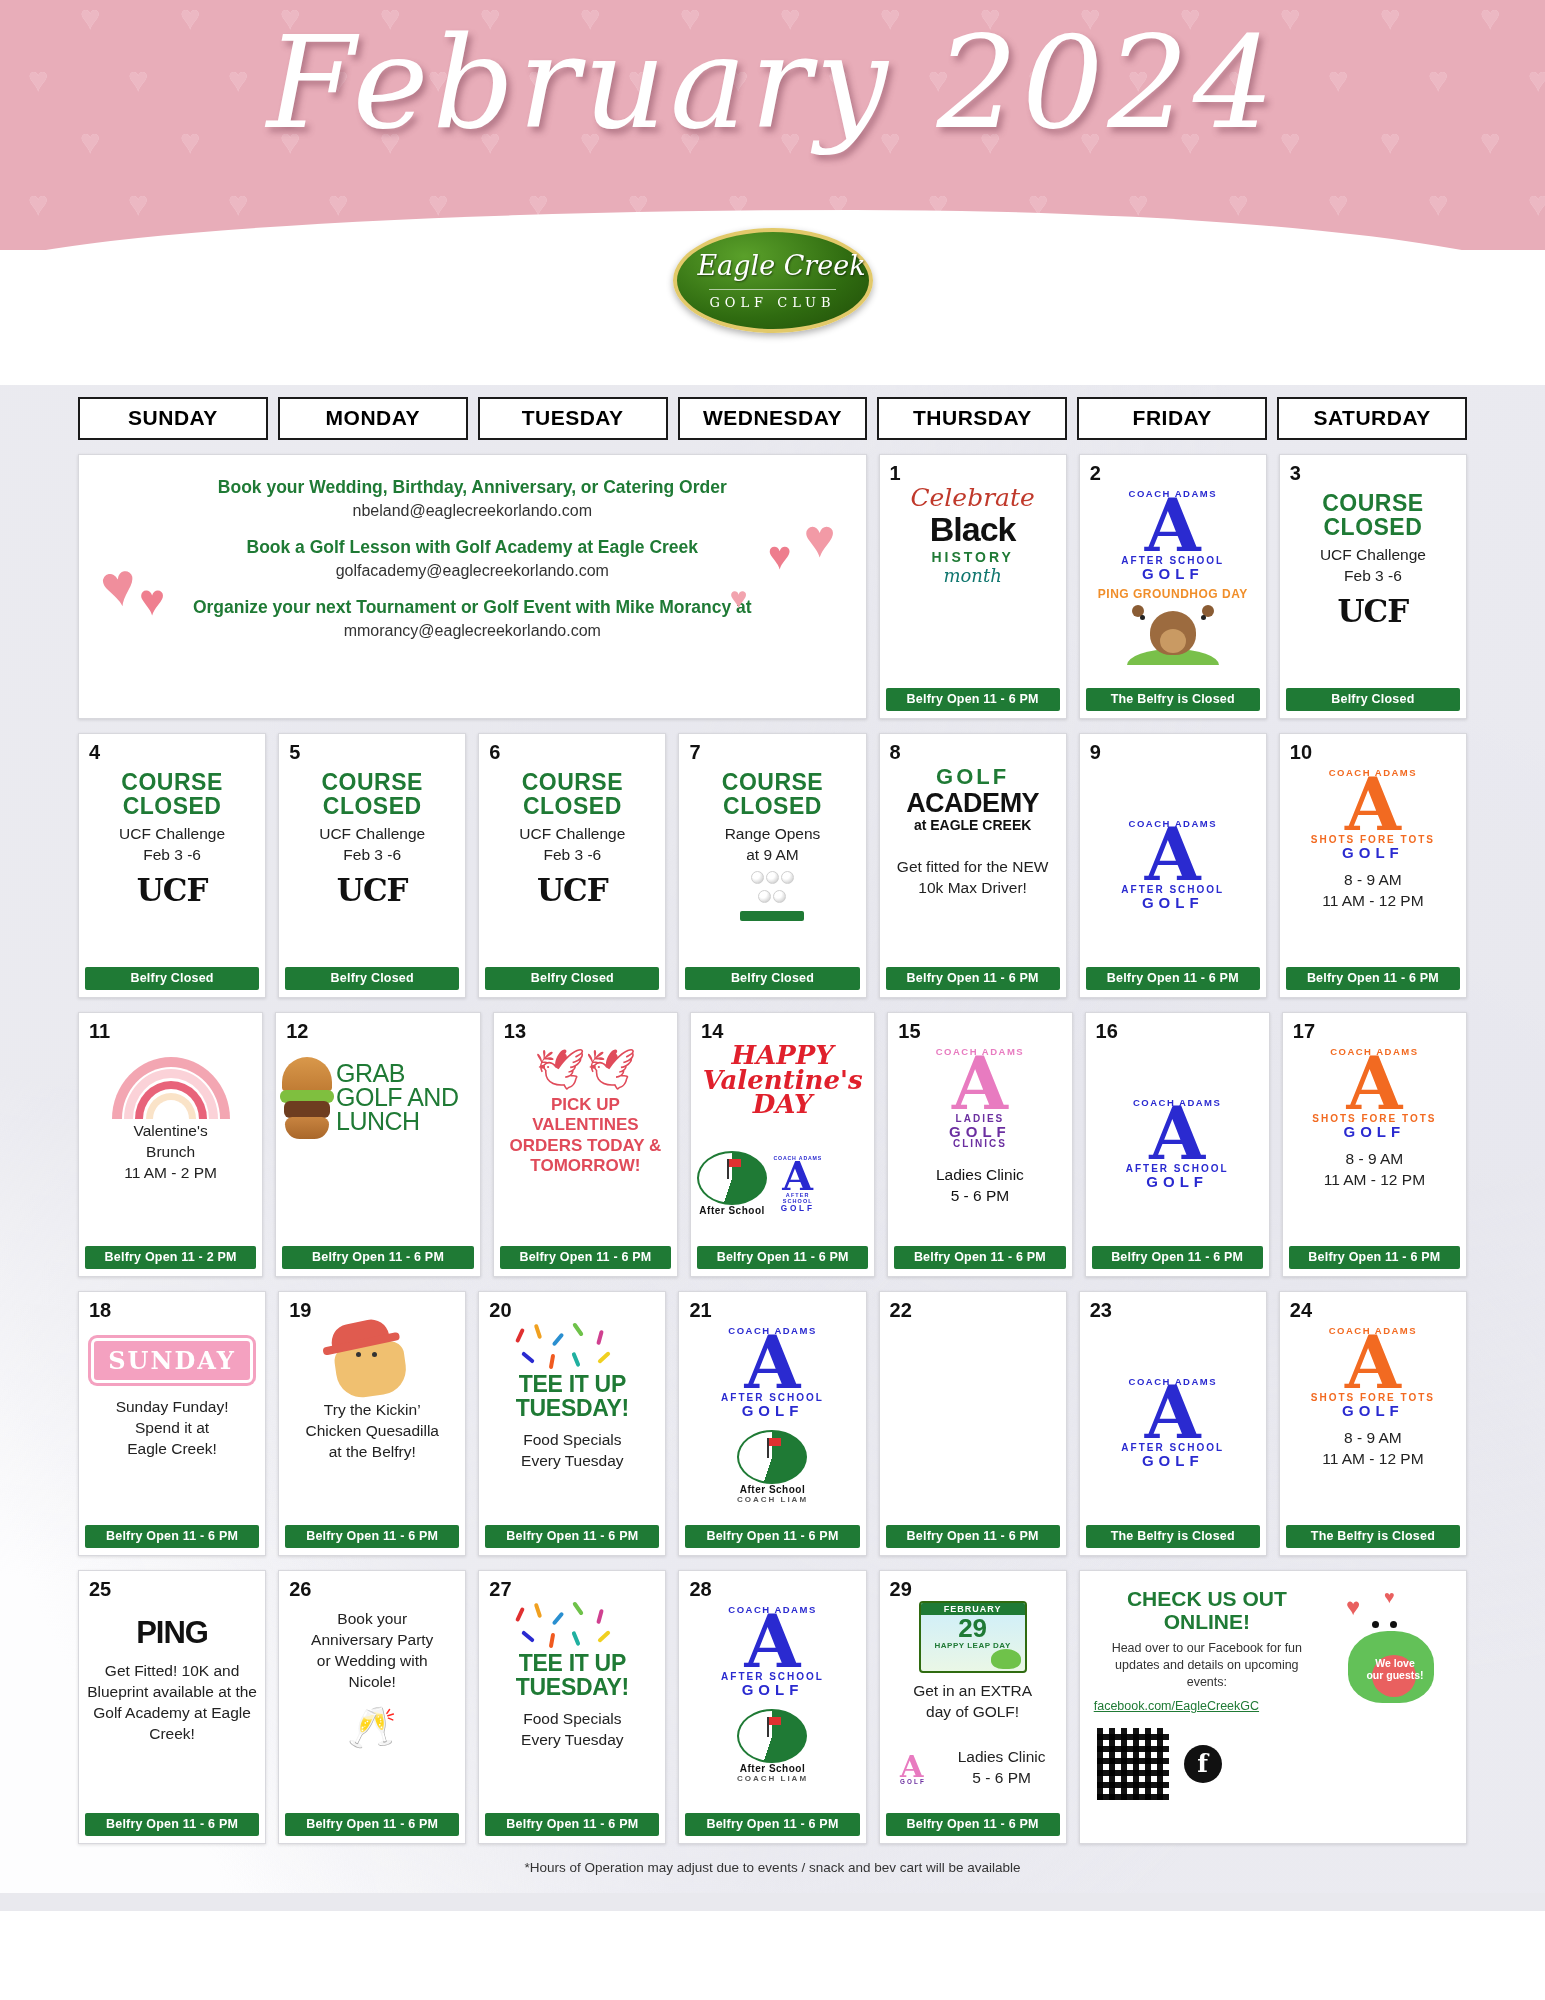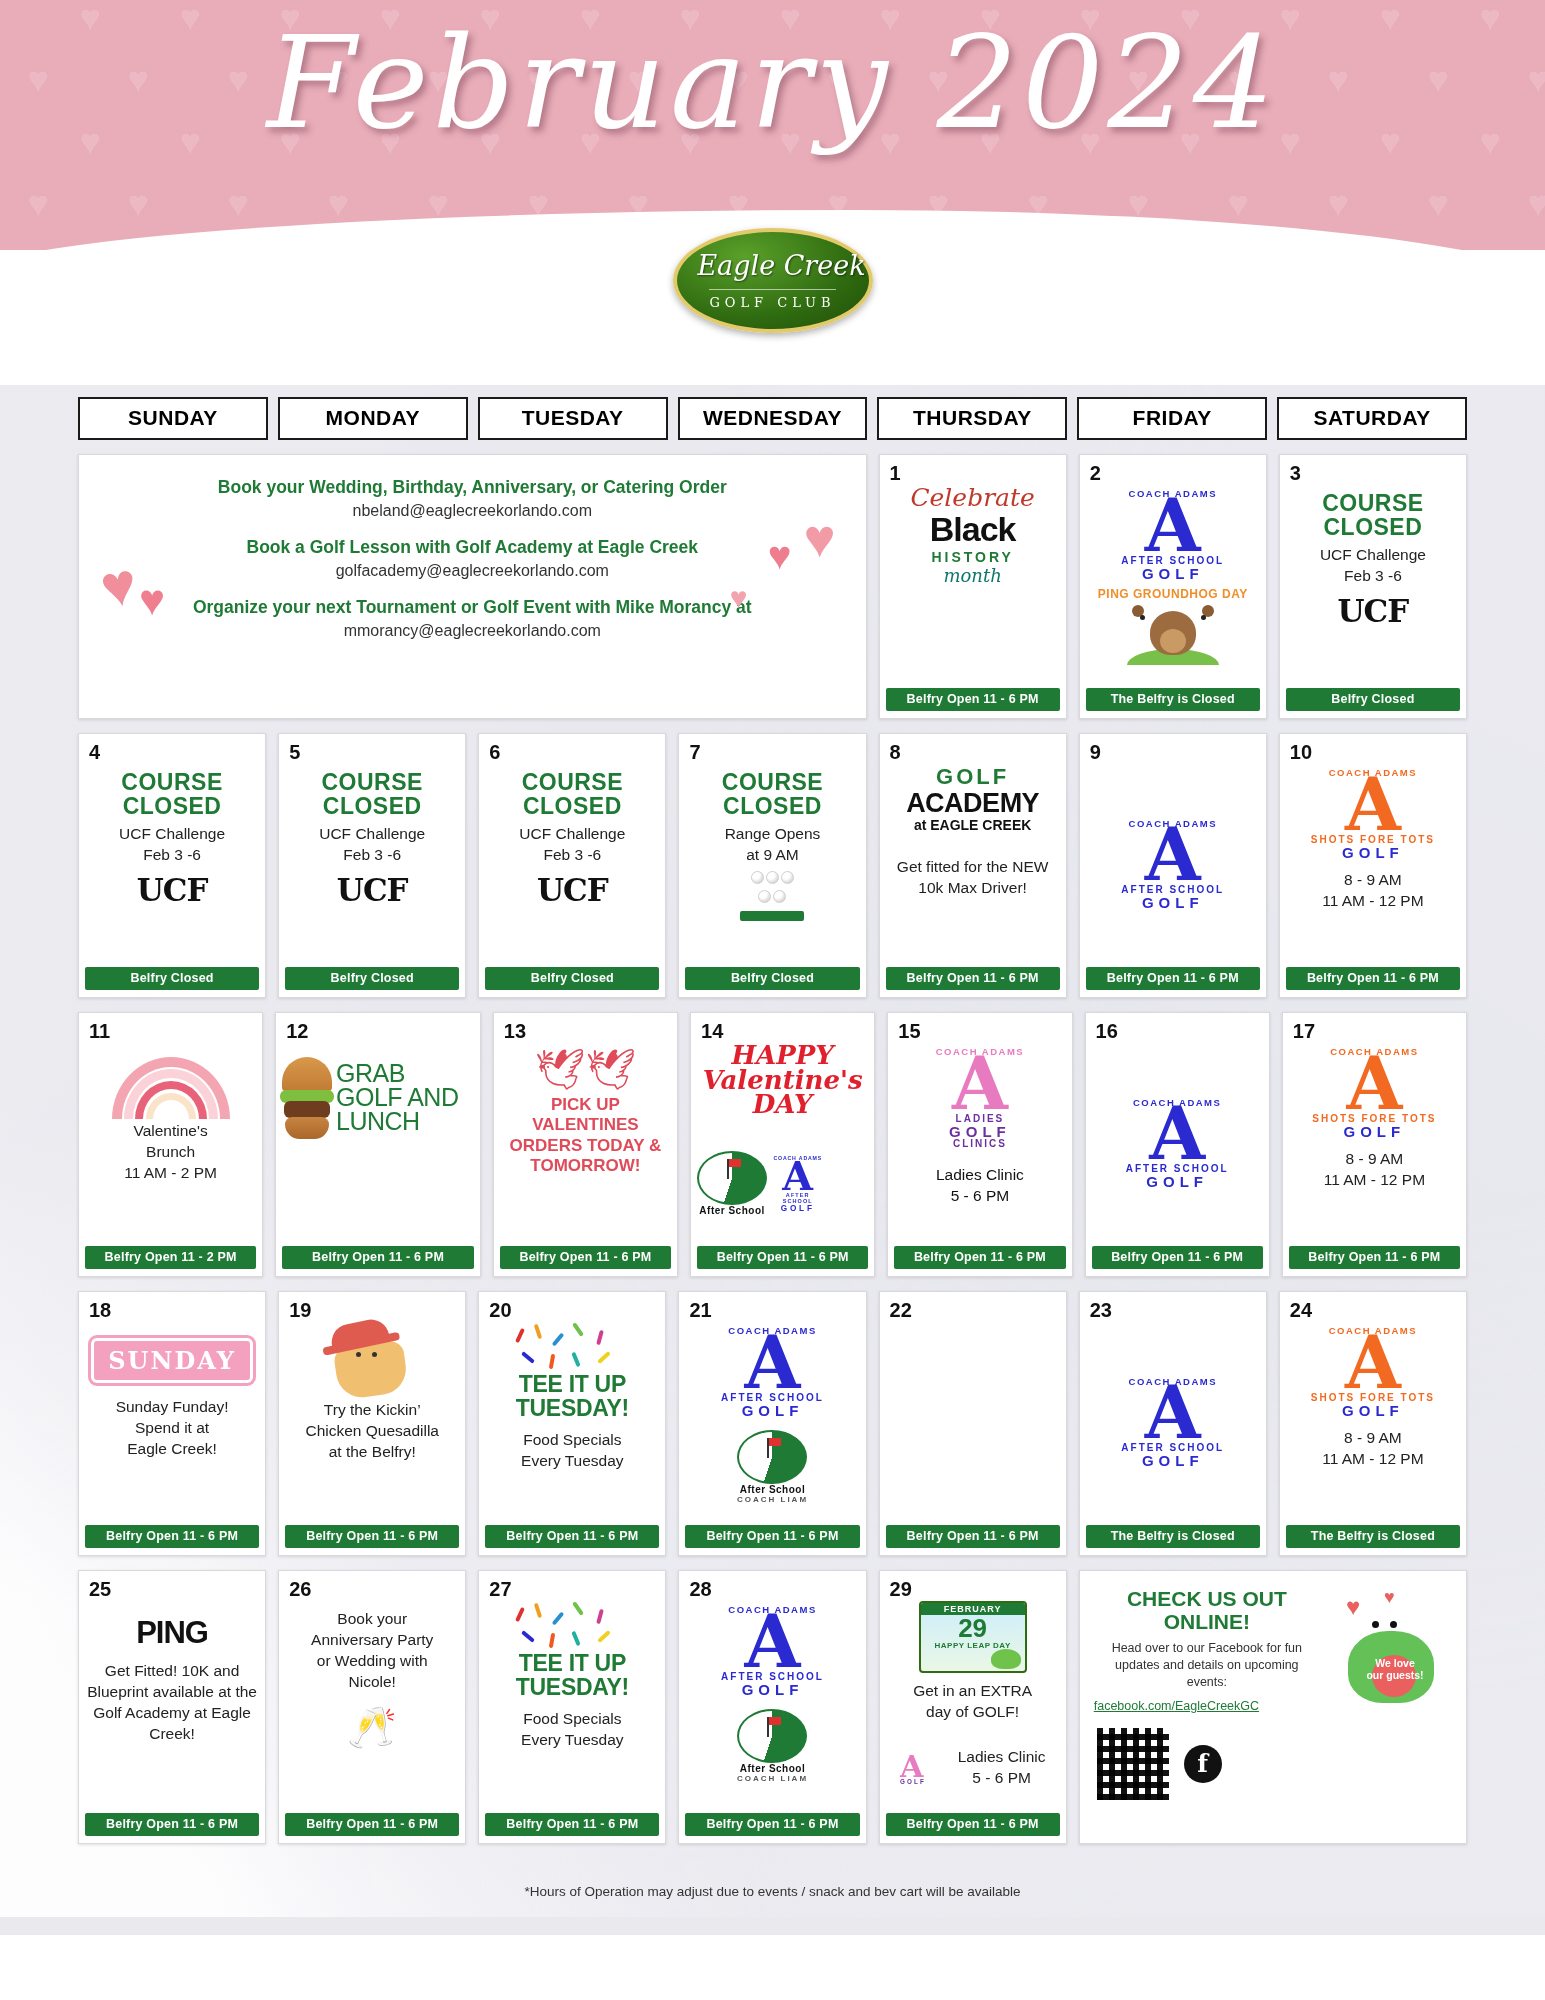--- a/index.html
+++ b/index.html
@@ -402,21 +402,20 @@
     position:absolute;bottom:16px;left:34px;width:58px;height:44px;color:#fff;
     font-size:10.5px;font-weight:bold;text-align:center;line-height:1.15;
     display:flex;align-items:center;justify-content:center;
   }
 
   .footnote {
     text-align:center;
     font-size:13.5px;
     color:#333;
     padding:16px 0 10px;
-    margin-top:24px;
   }
   .bottom-bar { height:18px; background:#e9e9ee; }
   .ladies-clinic-txt { font-size:15.5px; color:#111; line-height:1.35; }
   .asg-circle {
     width:70px;height:54px;margin:2px auto 0;position:relative;
   }
   .asg-circle .ring{
     position:absolute;inset:0;border-radius:50%;
     background:conic-gradient(#1f7a35 0 55%, #ffffff 55% 100%);
     border:2px solid #1f7a35;

